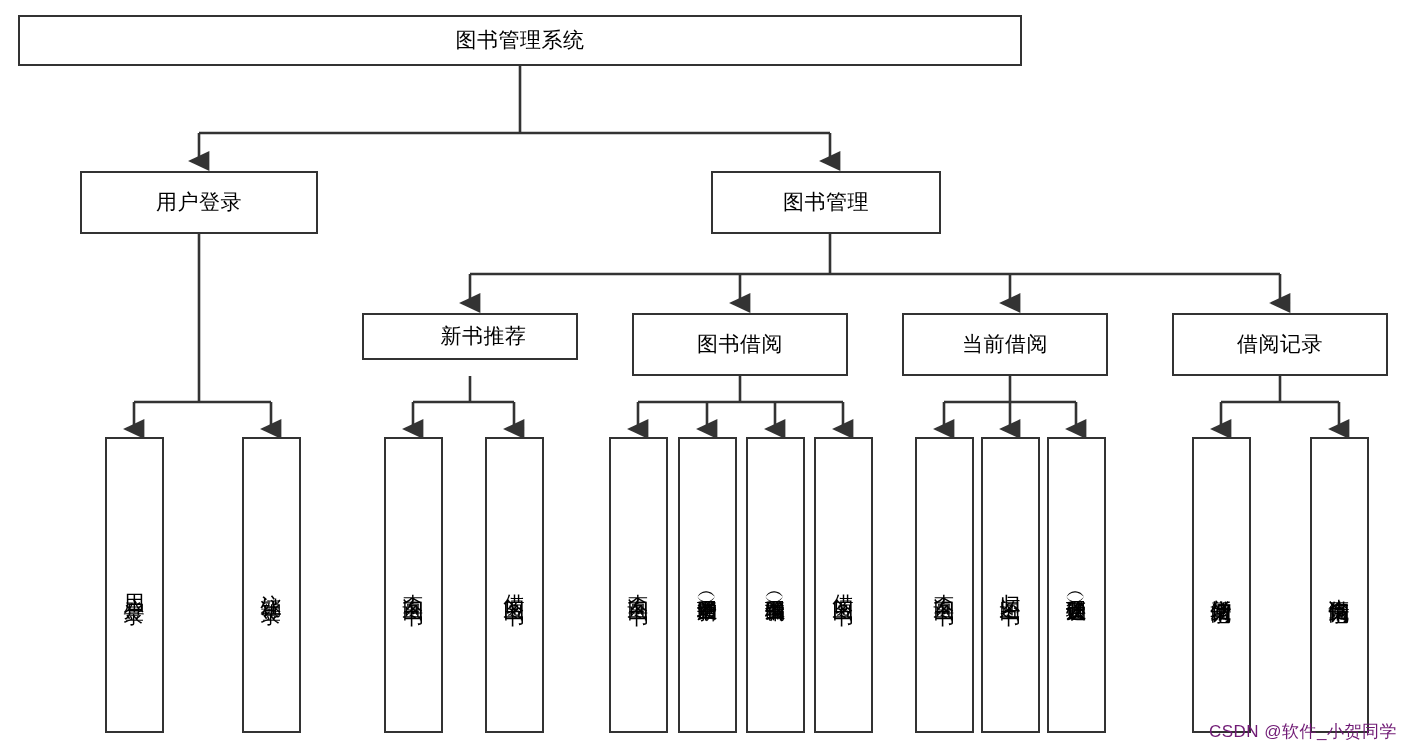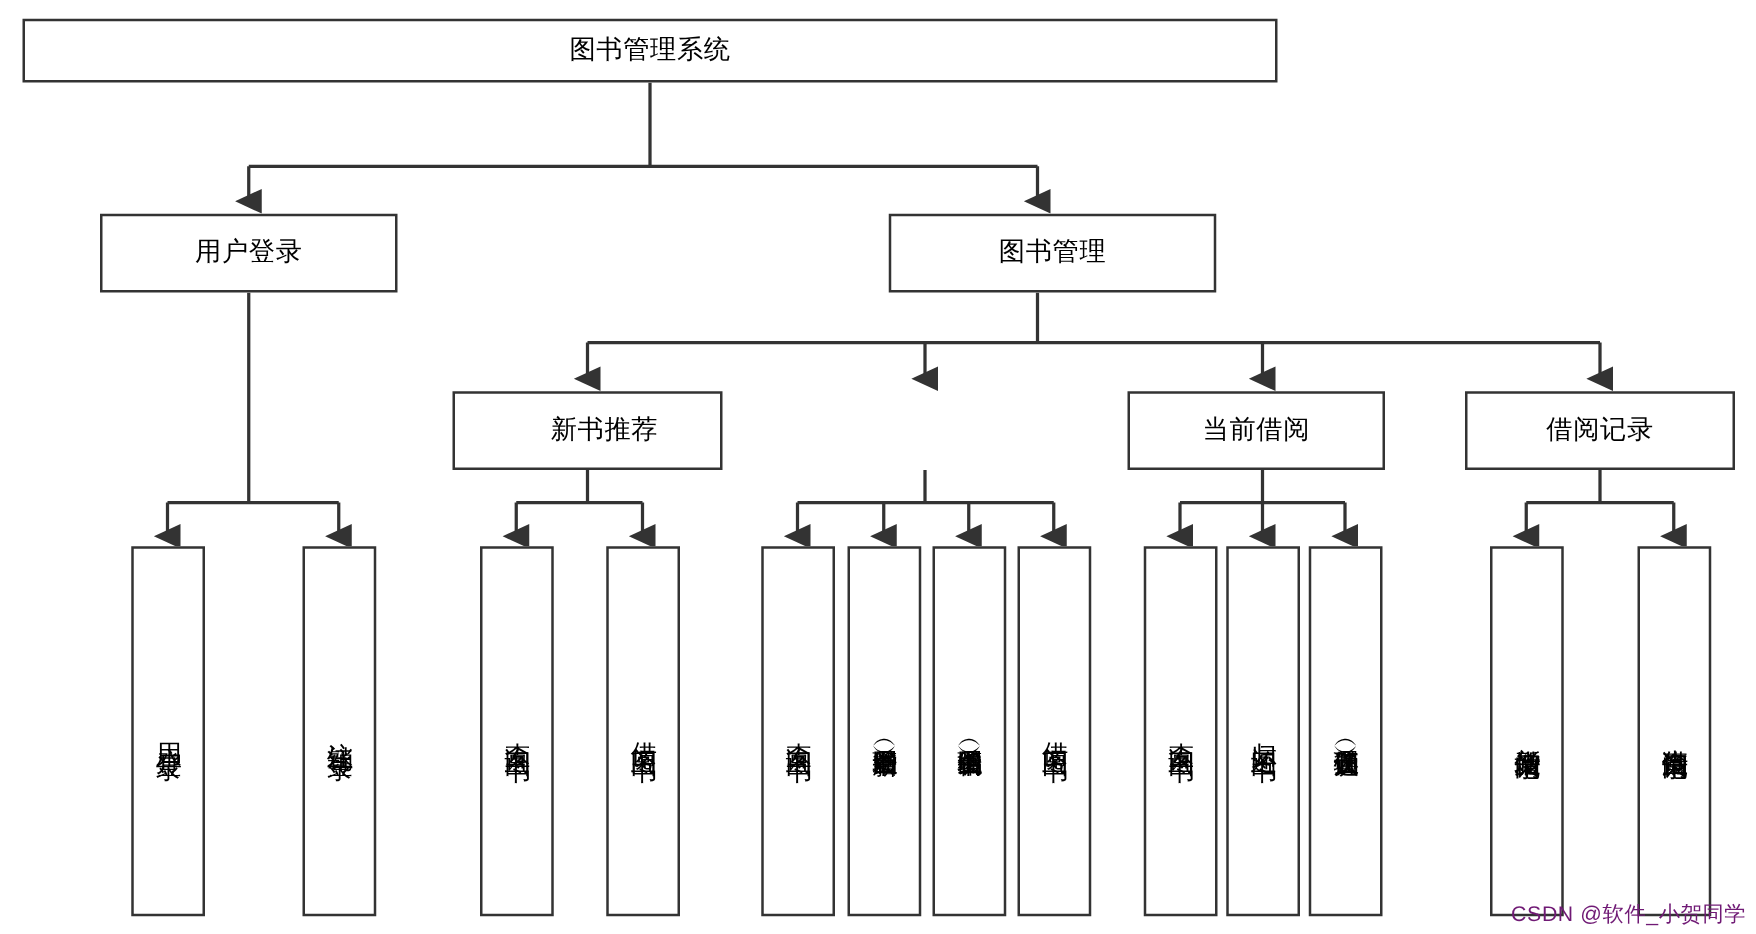--- a/index.html
+++ b/index.html
@@ -125,26 +125,29 @@
     </g>
   </svg>
 
   <div class="node horiz" style="left:18px; top:15px; width:1004px; height:51px;">
     <span>图书管理系统</span>
   </div>
 
   <div class="node horiz" style="left:80px; top:171px; width:238px; height:63px;">
     <span>用户登录</span>
   </div>
-  <div class="node horiz" style="left:711px; top:171px; width:262px; height:63px;">
+  <div class="node horiz" style="left:711px; top:171px; width:230px; height:63px;">
     <span>图书管理</span>
   </div>
 
-  <div class="node horiz" style="left:362px; top:313px; width:216px; height:63px;padding-left:27px;">
+  <div class="node horiz" style="left:362px; top:313px; width:216px; height:47px;padding-left:27px;">
     <span>新书推荐</span>
+  </div>
+  <div class="node horiz" style="left:632px; top:313px; width:216px; height:63px;">
+    <span>图书借阅</span>
   </div>
   <div class="node horiz" style="left:902px; top:313px; width:206px; height:63px;">
     <span>当前借阅</span>
   </div>
   <div class="node horiz" style="left:1172px; top:313px; width:216px; height:63px;">
     <span>借阅记录</span>
   </div>
 
   <div class="node vert" style="left:105px; top:437px; width:59px; height:296px;">
     <span class="vtext">用户登录</span>

